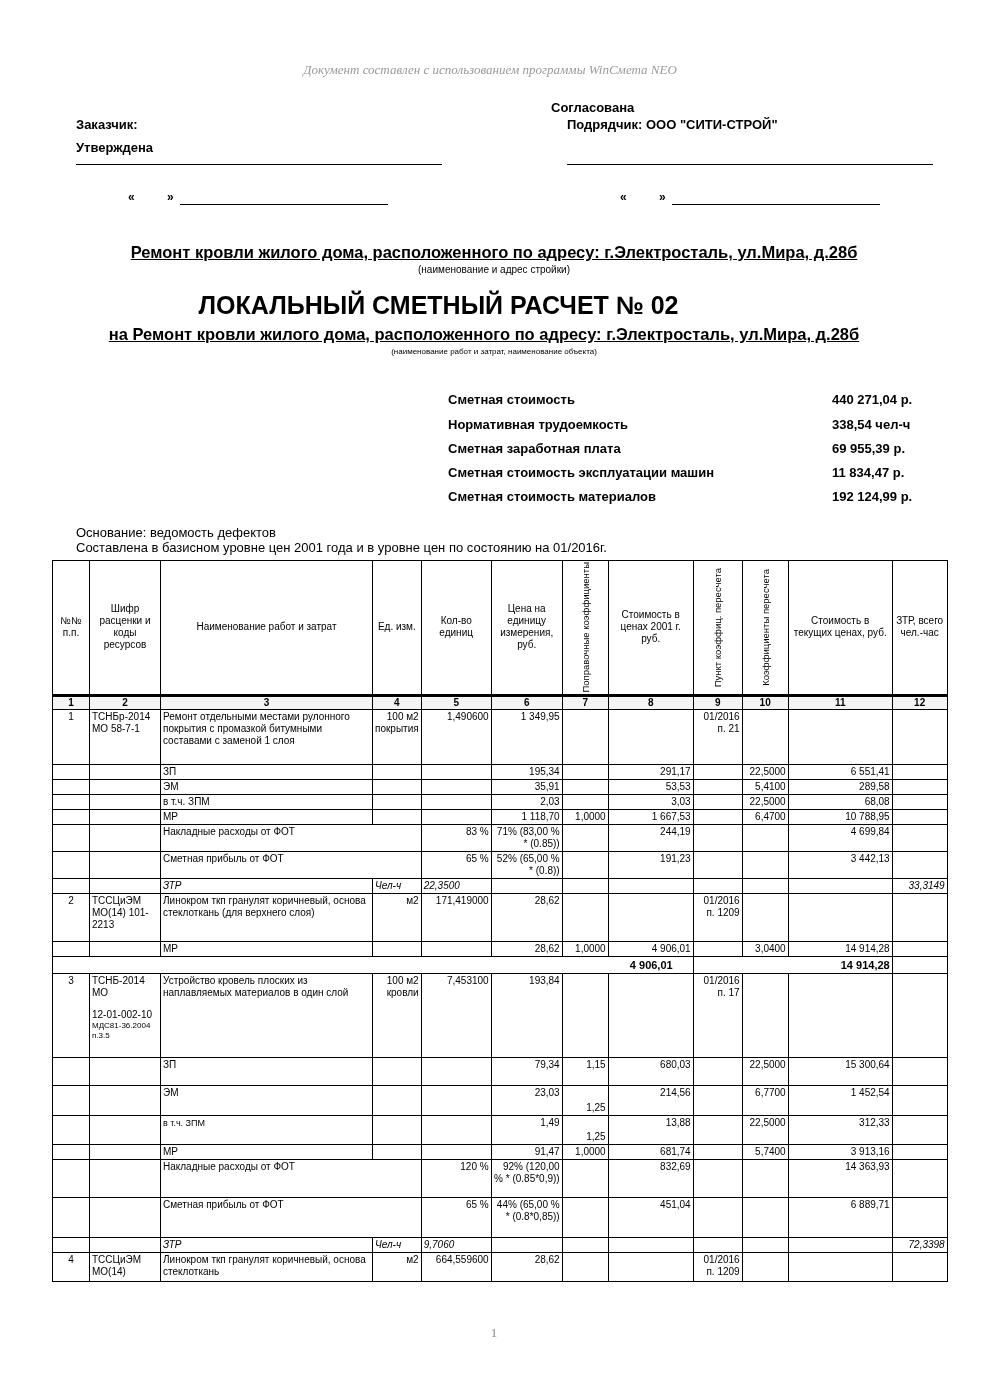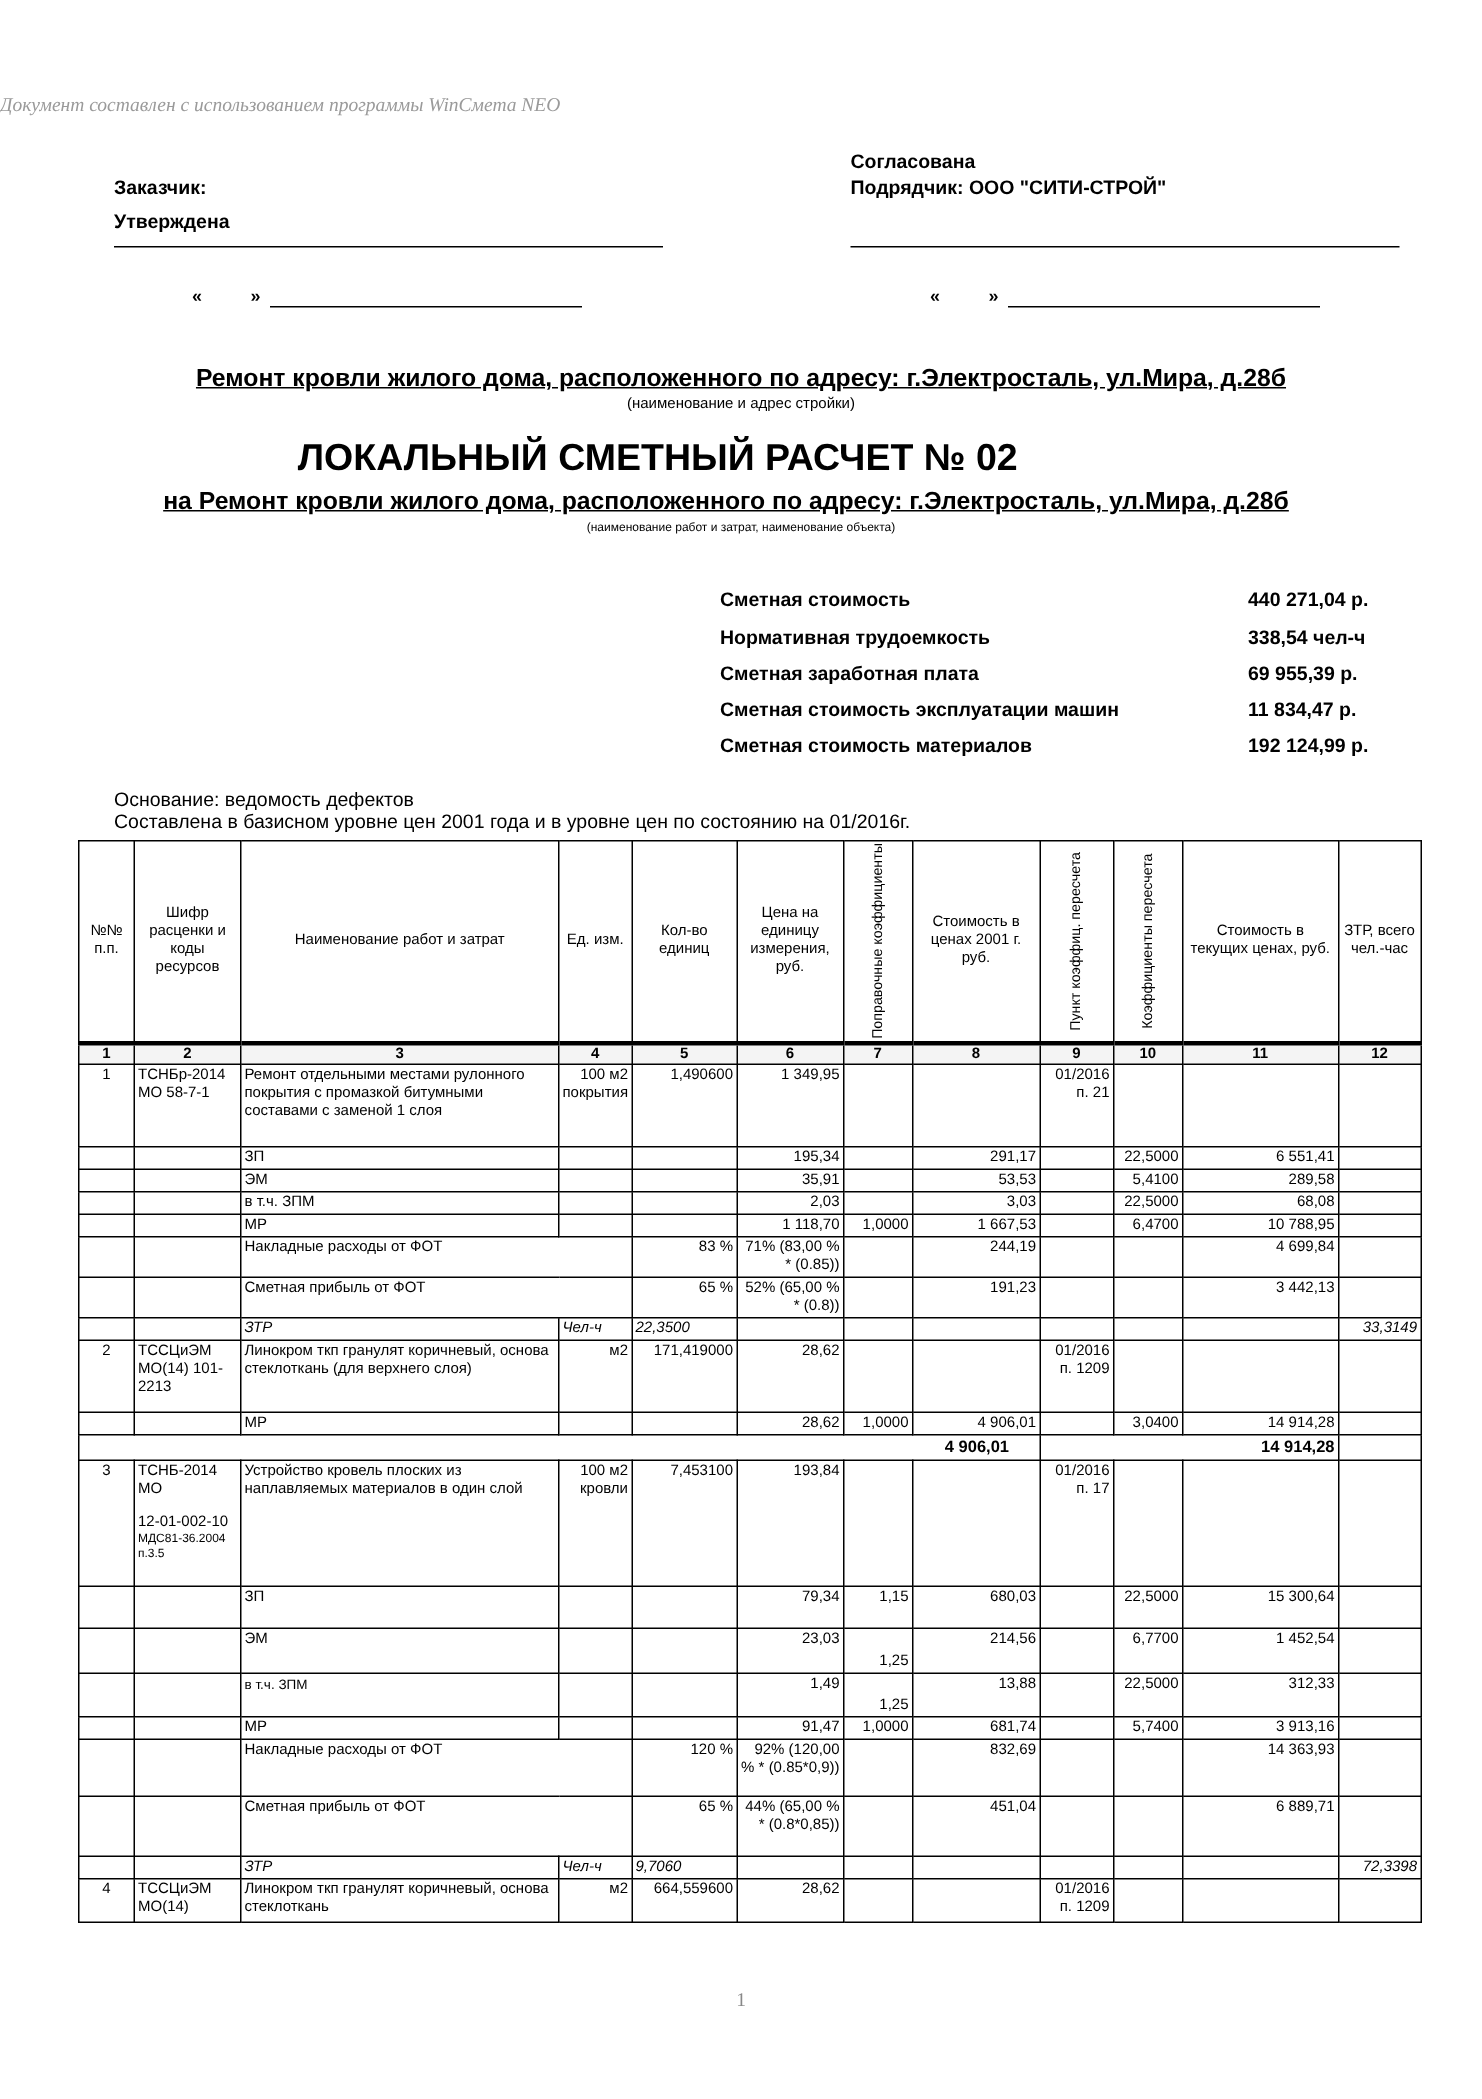--- a/index.html
+++ b/index.html
@@ -1,25 +1,25 @@
 <!DOCTYPE html>
 <html><head>
 <meta charset="utf-8">
 <style>
   html, body { margin:0; padding:0; background:#fff; }
   body { width:988px; height:1399px; position:relative; overflow:hidden; font-family:"Liberation Sans", sans-serif; color:#000; }
   .abs { position:absolute; }
-  .watermark { left:0; width:980px; top:62px; font-family:"Liberation Serif", serif; font-style:italic; font-size:13px; color:#9a9a9a; }
+  .watermark { left:0; width:980px; top:62px; text-align:center; font-family:"Liberation Serif", serif; font-style:italic; font-size:13px; color:#9a9a9a; }
   .sig-label { font-weight:bold; font-size:13px; line-height:17px; }
   .sig-line { border-bottom:1.5px solid #000; height:0; }
   .quote { font-weight:bold; font-size:12px; }
   .site-title { left:0; width:988px; text-align:center; font-weight:bold; font-size:16.5px; text-decoration:underline; }
   .caption { left:0; width:988px; text-align:center; font-size:10px; }
   .main-title { left:0; width:877px; text-align:center; font-weight:bold; font-size:25px; }
-  .sum-label { left:480px; font-weight:bold; font-size:13px; }
+  .sum-label { left:448px; font-weight:bold; font-size:13px; }
   .sum-val { left:832px; font-weight:bold; font-size:13px; }
   .basis { left:76px; font-size:13px; font-weight:bold; }
   table.est { position:absolute; left:52px; top:560px; border-collapse:collapse; table-layout:fixed; font-size:10px; }
   table.est td { border:1.5px solid #000; padding:1px 2px; vertical-align:top; overflow:hidden; line-height:12px; }
   table.est thead td { text-align:center; vertical-align:middle; font-size:10px; line-height:12px; }
   .vert { writing-mode:vertical-rl; transform:rotate(180deg); margin:auto; font-size:9.5px; line-height:11px; }
   .r { text-align:right; }
   .c { text-align:center; }
   .b { font-weight:normal;margin-top:10px; }
   .i { font-style:italic; }
@@ -32,21 +32,21 @@
 
 <div class="abs watermark">Документ составлен с использованием программы WinСмета NEO</div>
 
 <div class="abs sig-label" style="left:76px;top:99px;margin-top:40px;">Утверждена</div>
 <div class="abs sig-label" style="left:76px;top:116px;">Заказчик:</div>
 <div class="abs sig-line" style="left:76px;top:164px;width:366px;"></div>
 <div class="abs quote" style="left:128px;top:190px;">«</div>
 <div class="abs quote" style="left:167px;top:190px;">»</div>
 <div class="abs sig-line" style="left:180px;top:204px;width:208px;"></div>
 
-<div class="abs sig-label" style="left:567px;top:99px;">Согласована</div>
+<div class="abs sig-label" style="left:551px;top:99px;">Согласована</div>
 <div class="abs sig-label" style="left:567px;top:116px;">Подрядчик: ООО "СИТИ-СТРОЙ"</div>
 <div class="abs sig-line" style="left:567px;top:164px;width:366px;"></div>
 <div class="abs quote" style="left:620px;top:190px;">«</div>
 <div class="abs quote" style="left:659px;top:190px;">»</div>
 <div class="abs sig-line" style="left:672px;top:204px;width:208px;"></div>
 
 <div class="abs site-title" style="top:243px;">Ремонт кровли жилого дома, расположенного по адресу: г.Электросталь, ул.Мира, д.28б</div>
 <div class="abs caption" style="top:264px;">(наименование и адрес стройки)</div>
 <div class="abs main-title" style="top:291px;">ЛОКАЛЬНЫЙ СМЕТНЫЙ РАСЧЕТ № 02</div>
 <div class="abs site-title" style="top:325px;left:-10px;">на Ремонт кровли жилого дома, расположенного по адресу: г.Электросталь, ул.Мира, д.28б</div>

